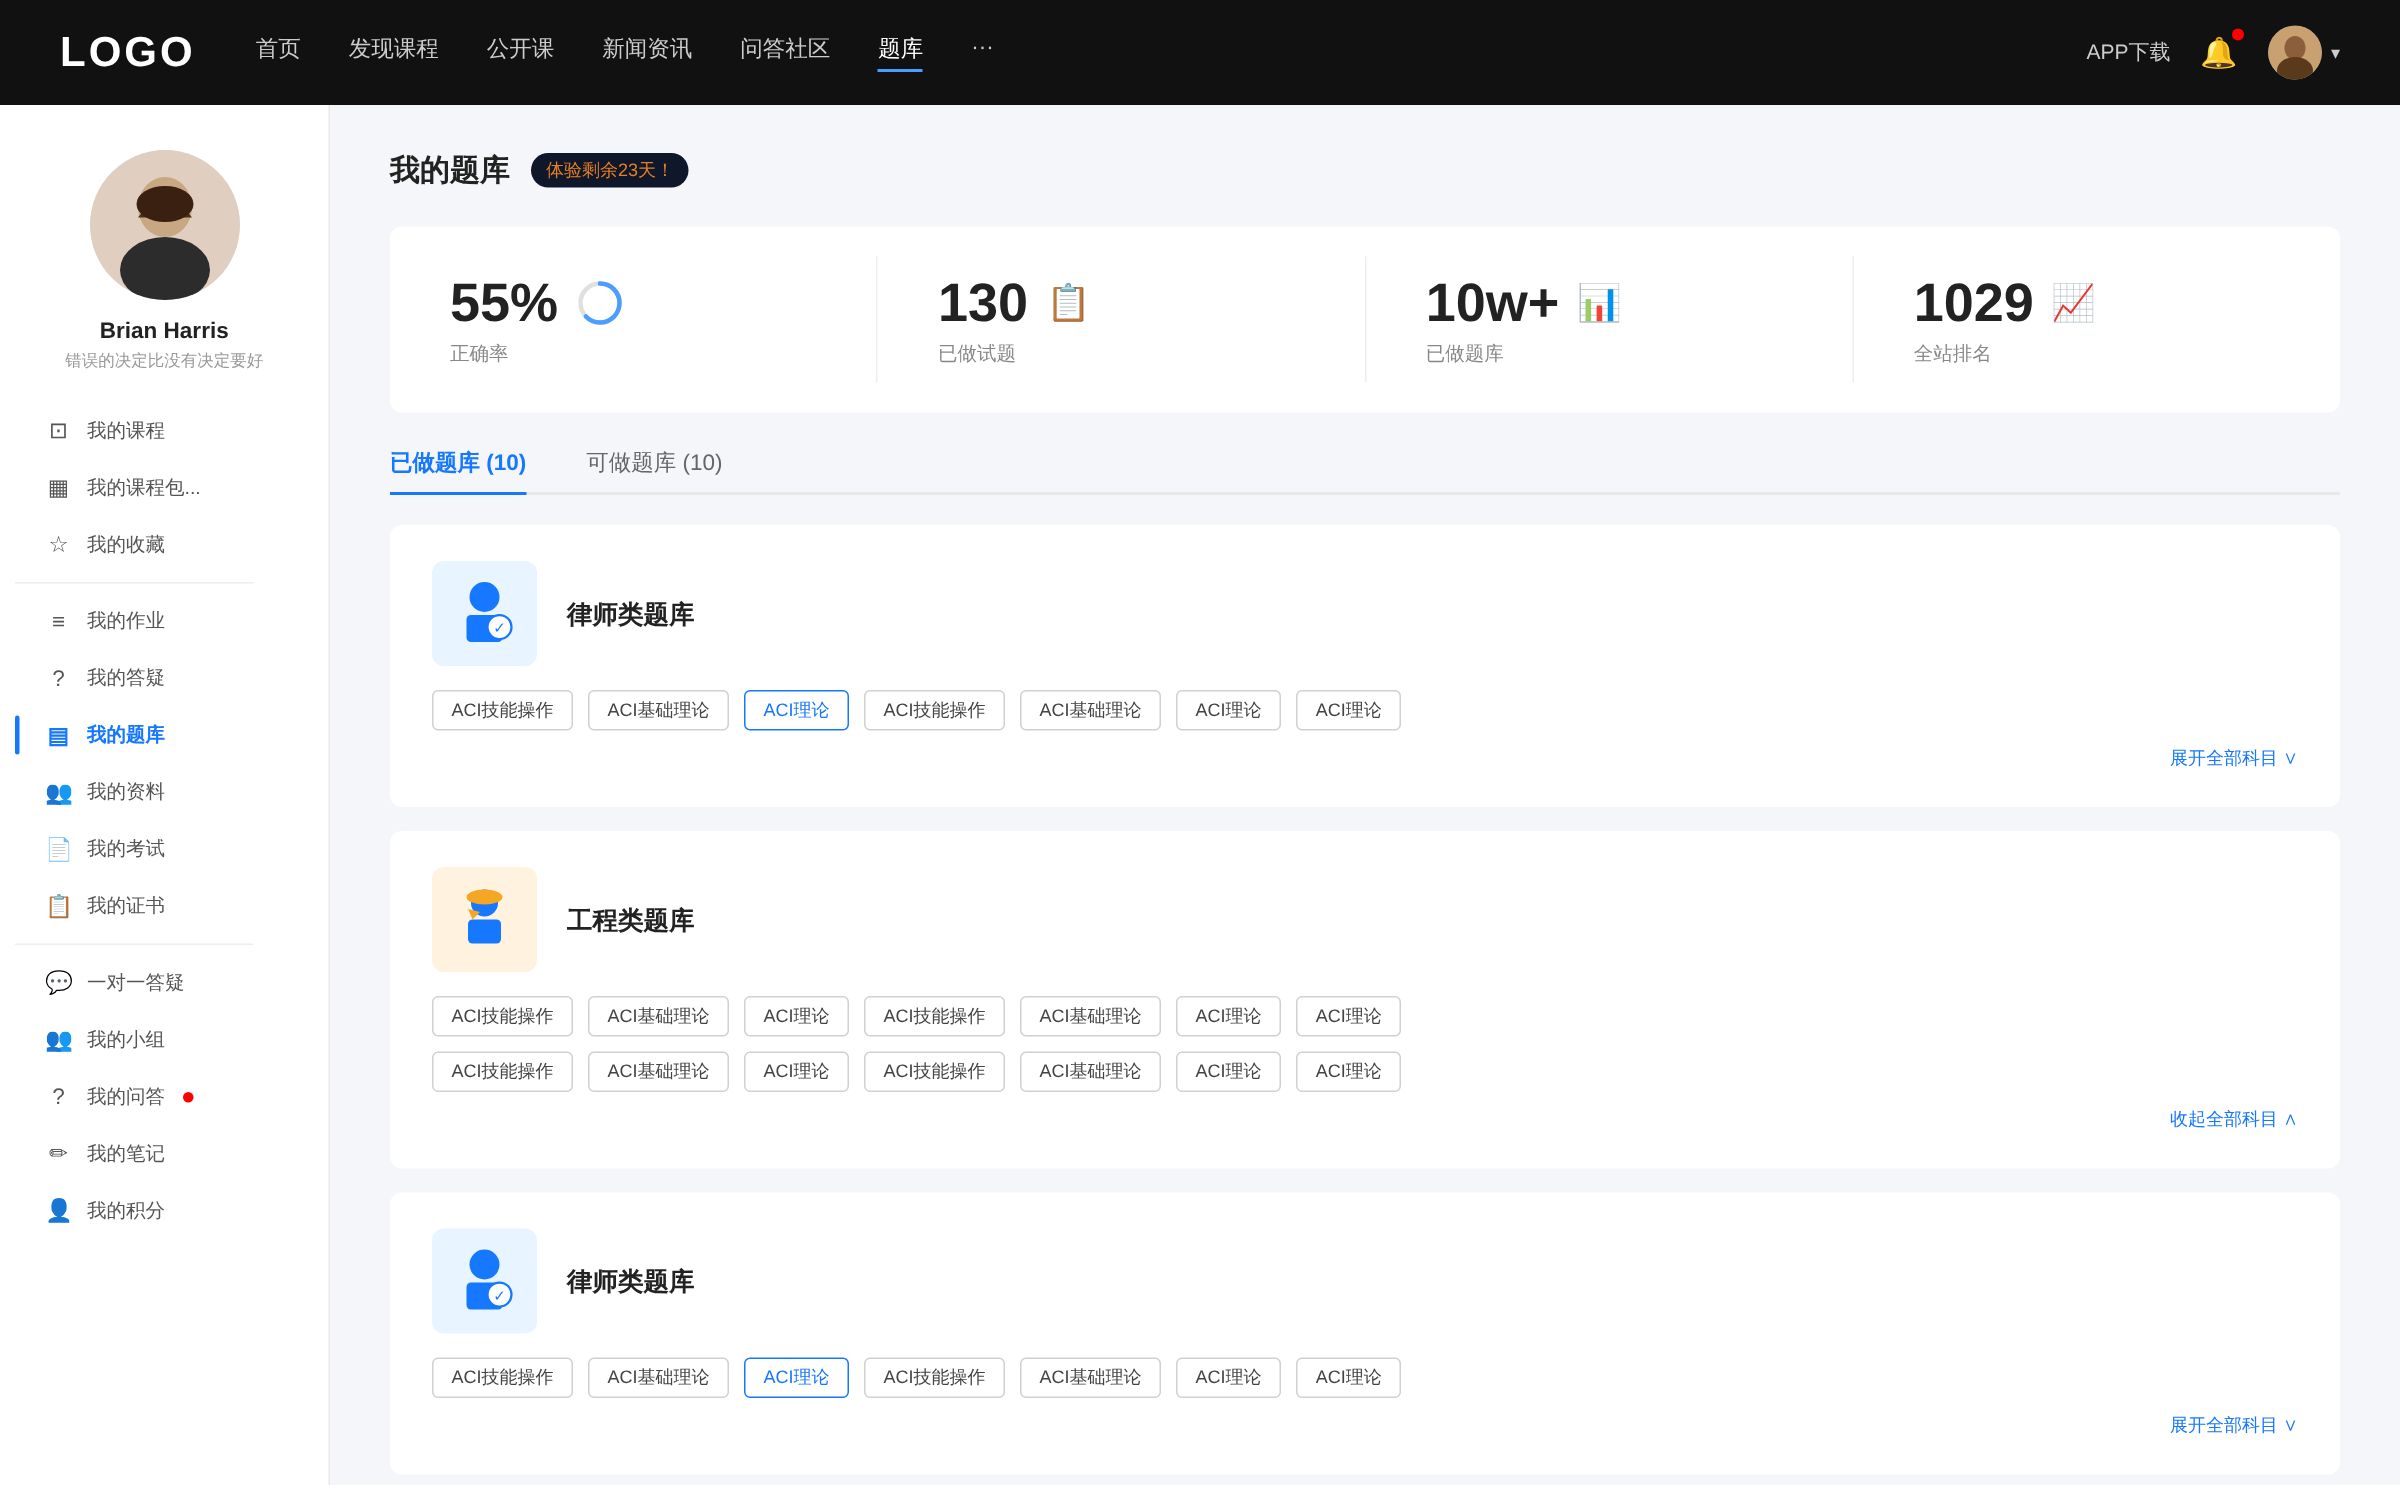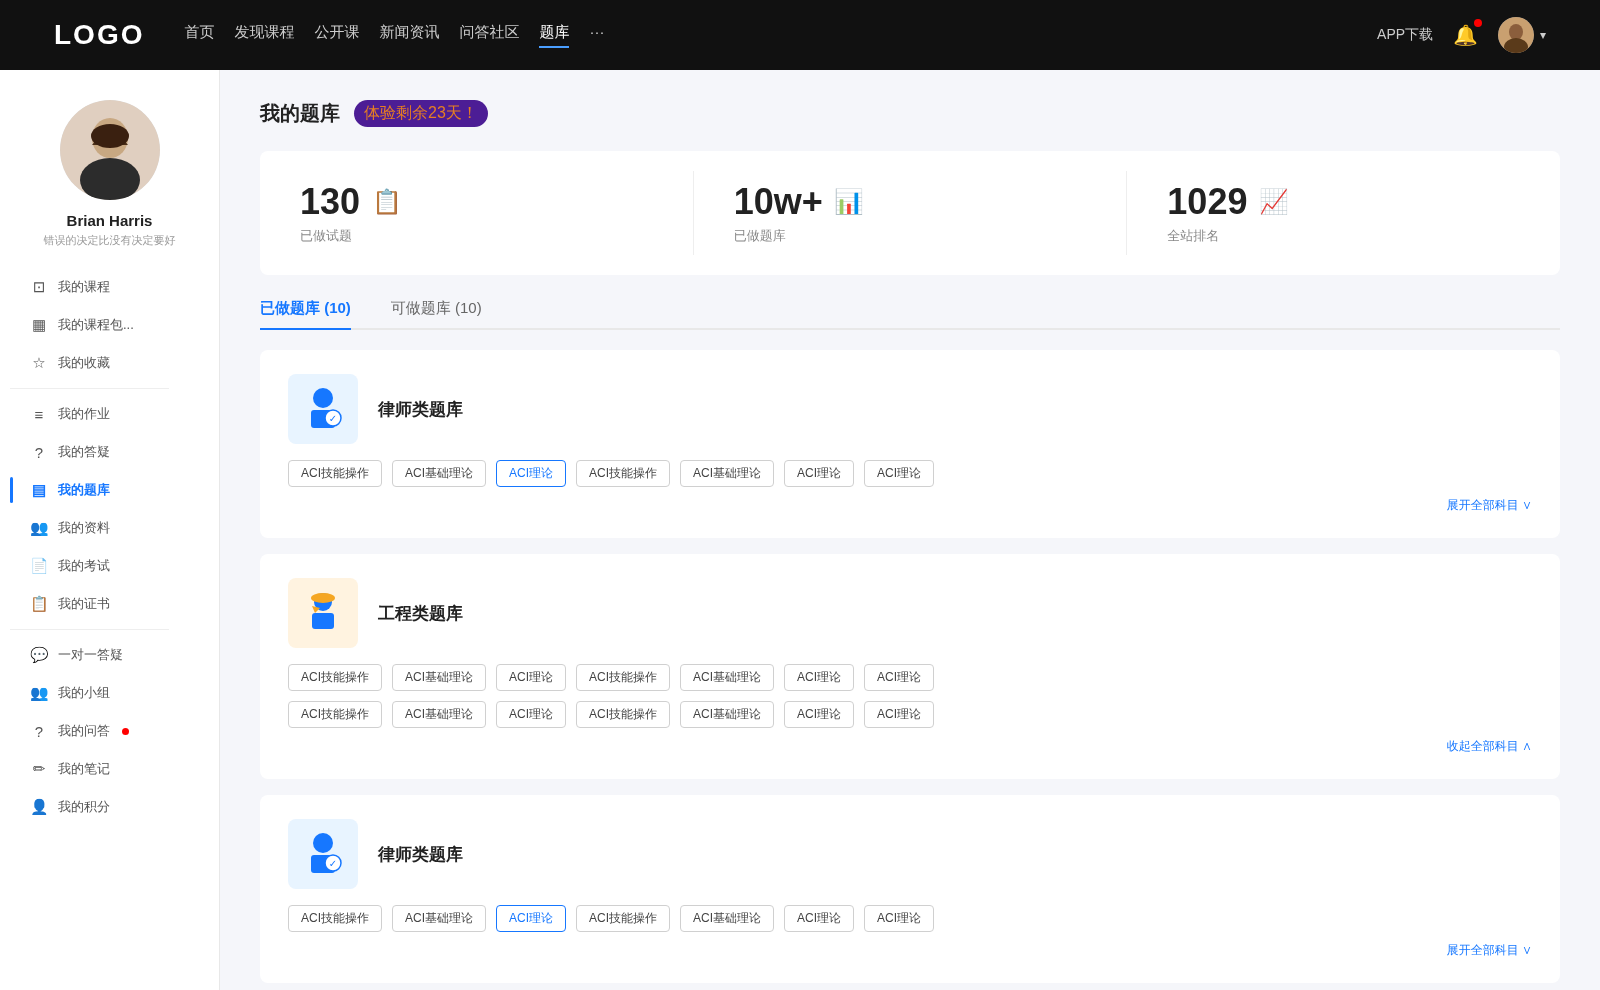--- a/index.html
+++ b/index.html
@@ -4,33 +4,33 @@
   <style>
     * { box-sizing: border-box; margin: 0; padding: 0; }
     body { font-family: "PingFang SC", "Microsoft YaHei", sans-serif; background: #f0f2f5; color: #333; }
 
     
     .topnav {
       background: #111;
       height: 70px;
       display: flex;
       align-items: center;
-      padding: 0 54px;
+      padding: 0 40px;
       gap: 40px;
     }
     .topnav-logo {
       color: #fff;
       font-size: 28px;
       font-weight: bold;
       letter-spacing: 2px;
       min-width: 80px;
     }
     .topnav-links {
       display: flex;
-      gap: 20px;
+      gap: 32px;
       flex: 1;
     }
     .topnav-link {
       color: #ccc;
       font-size: 15px;
       cursor: pointer;
       padding-bottom: 4px;
     }
     .topnav-link.active {
       color: #fff;
@@ -179,23 +179,23 @@
       align-items: center;
       gap: 14px;
       margin-bottom: 24px;
     }
     .page-title {
       font-size: 20px;
       font-weight: 700;
       color: #222;
     }
     .trial-badge {
-      background: #4c1d95;
+      background: #0f172a;
       color: #e67e22;
-      font-size: 16px;
+      font-size: 12px;
       padding: 3px 10px;
       border-radius: 20px;
     }
 
     
     .stats-row {
       display: flex;
       background: #fff;
       border-radius: 8px;
       margin-bottom: 24px;
@@ -428,20 +428,30 @@
 
   <main class="content">
 
     <div class="page-header">
       <span class="page-title">我的题库</span>
       <span class="trial-badge">体验剩余23天！</span>
     </div>
 
     <div class="stats-row">
 
+      <div class="stat-item">
+        <div class="stat-top">
+          <span class="stat-value">55%</span>
+          <svg class="circle-progress" viewBox="0 0 32 32">
+            <circle cx="16" cy="16" r="13" fill="none" stroke="#e0e0e0" stroke-width="3"></circle>
+            <circle cx="16" cy="16" r="13" fill="none" stroke="#4a9eff" stroke-width="3" stroke-dasharray="51 51" stroke-linecap="round" transform="rotate(-90 16 16)"></circle>
+          </svg>
+        </div>
+        <span class="stat-label">正确率</span>
+      </div>
 
       <div class="stat-item">
         <div class="stat-top">
           <span class="stat-value">130</span>
           <span style="font-size:24px;color:#4caf50;">📋</span>
         </div>
         <span class="stat-label">已做试题</span>
       </div>
 
       <div class="stat-item">

